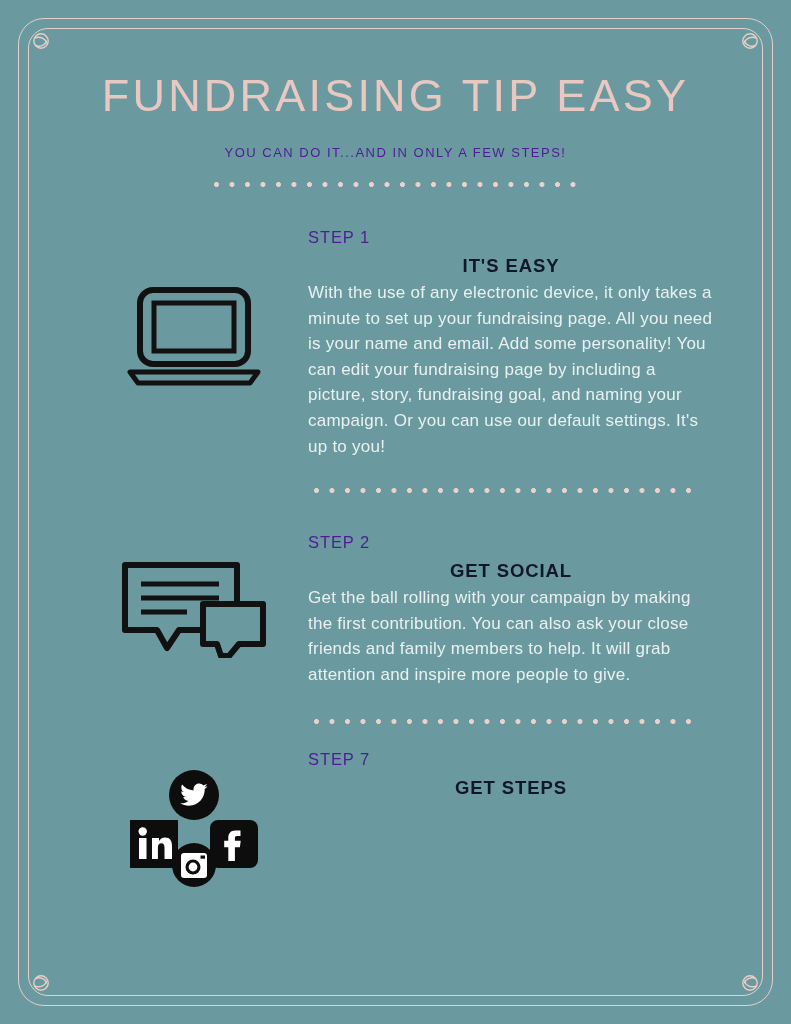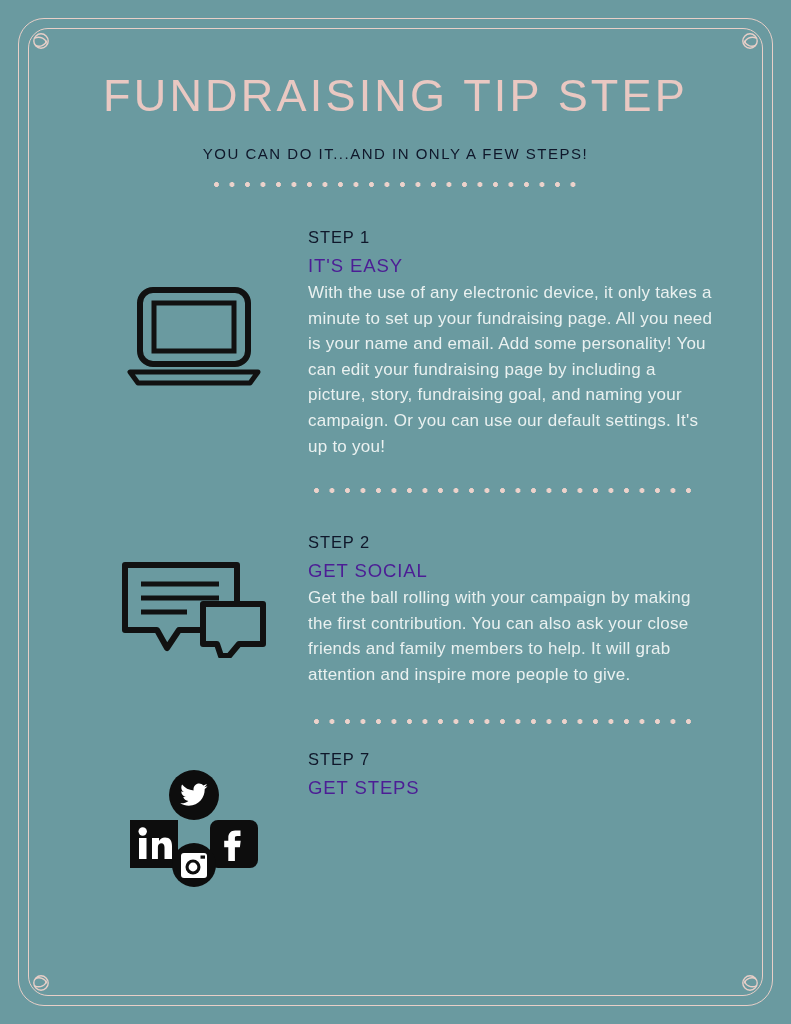--- a/index.html
+++ b/index.html
@@ -33,24 +33,24 @@
     font-size:45px;
     font-weight:300;
     letter-spacing:3.2px;
     color:#e9c8c2;
     line-height:1.05;
     margin:0;
     white-space:nowrap;
   }
   .subtitle{
     margin:26px 0 0 0;
-    font-size:15px;
+    font-size:13px;
     font-weight:400;
     letter-spacing:1.5px;
-    color:#0f172a;
+    color:#4c1d95;
     white-space:nowrap;
   }
 
   
   .dots{
     height:5px;
     background-image:radial-gradient(circle at 2.5px 2.5px, #ecd2cb 2.2px, rgba(236,210,203,0) 2.6px);
     background-size:15.5px 5px;
     background-repeat:repeat-x;
   }
@@ -64,31 +64,32 @@
   .step-2{top:533px;}
   .step-3{top:750px;}
 
   .step-icon{position:absolute;left:104px;top:0;width:180px;display:flex;align-items:flex-start;justify-content:center;}
   .step-body{position:absolute;left:308px;width:406px;}
 
   .step-kicker{
     font-size:16.5px;
     font-weight:400;
     letter-spacing:0.9px;
-    color:#0f172a;
+    color:#4c1d95;
     margin:0;
     line-height:1.2;
   }
   .step-heading{
     font-size:18.5px;
-    font-weight:400;
+    font-weight:700;
     letter-spacing:0.9px;
-    color:#4c1d95;
+    color:#0f172a;
     margin:7px 0 3px 0;
     line-height:1.2;
+    text-align:center;
   }
   .step-text{
     font-size:17px;
     font-weight:300;
     line-height:25.6px;
     color:#eaf1f0;
     letter-spacing:0.25px;
     margin:0;
   }
 
@@ -137,21 +138,21 @@
     <svg viewBox="0 0 22 22">
         <g fill="none" stroke="#e8cfc8" stroke-width="1.4">
       <circle cx="11" cy="11" r="7.2"></circle>
       <path d="M4.6 8.2 C10 5.6 16.4 9 16.2 13.4"></path>
       <path d="M5.2 15.2 C9.4 17.8 15.6 15.4 16.6 10.6"></path>
     </g>
       </svg>
   </div>
 
   <div class="header">
-    <h1 class="title">FUNDRAISING TIP STEP</h1>
+    <h1 class="title">FUNDRAISING TIP EASY</h1>
     <p class="subtitle">YOU CAN DO IT...AND IN ONLY A FEW STEPS!</p>
   </div>
   <div class="dots dots-top"></div>
 
   <div class="step step-1">
     <div class="step-icon">
       <div class="icon-laptop">
         <svg width="136" height="100" viewBox="0 0 136 100">
           <rect x="14" y="4" width="108" height="74" rx="13" ry="13" fill="none" stroke="#111" stroke-width="6"></rect>
           <rect x="28" y="17" width="80" height="48" fill="none" stroke="#111" stroke-width="5"></rect>

